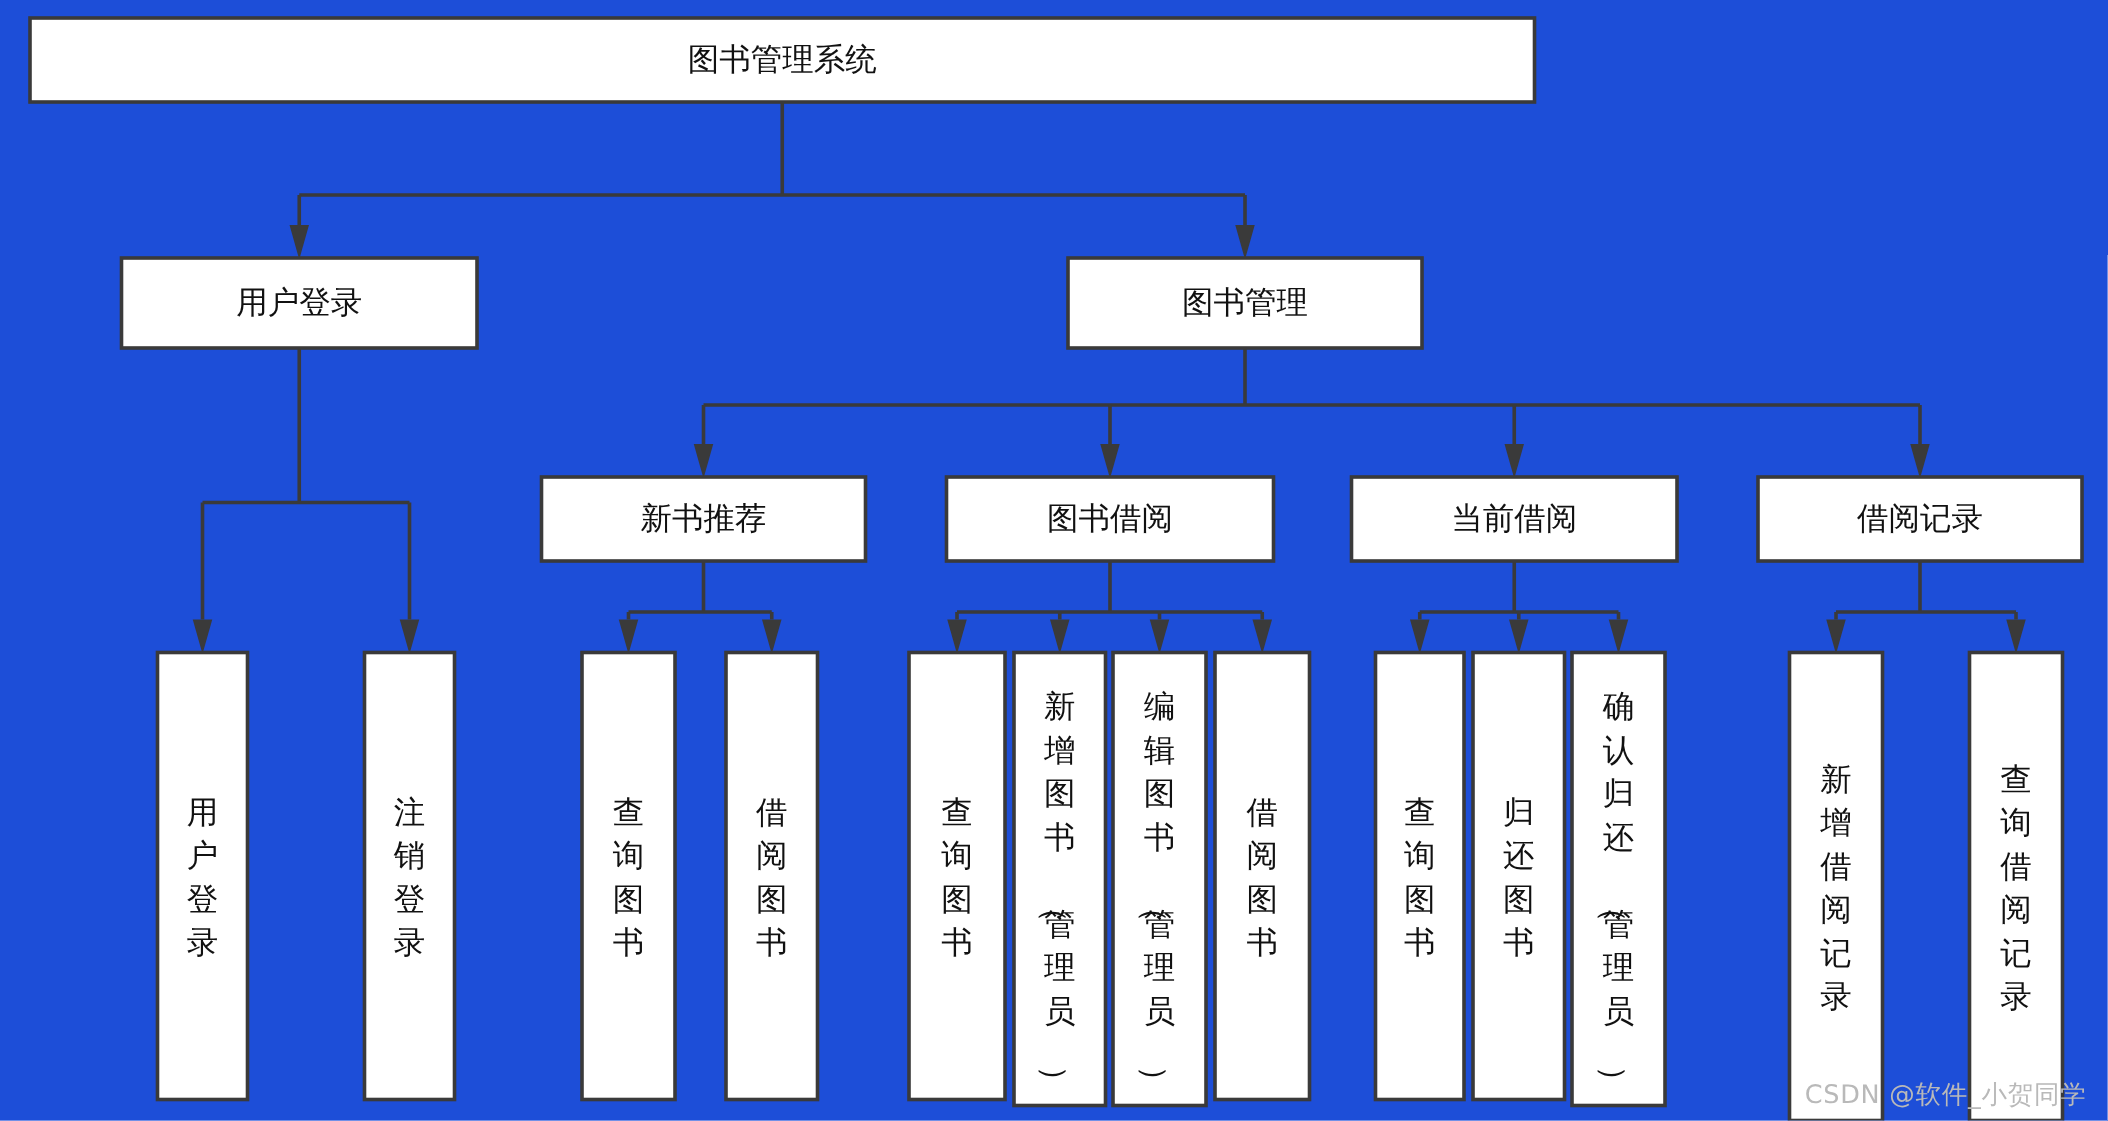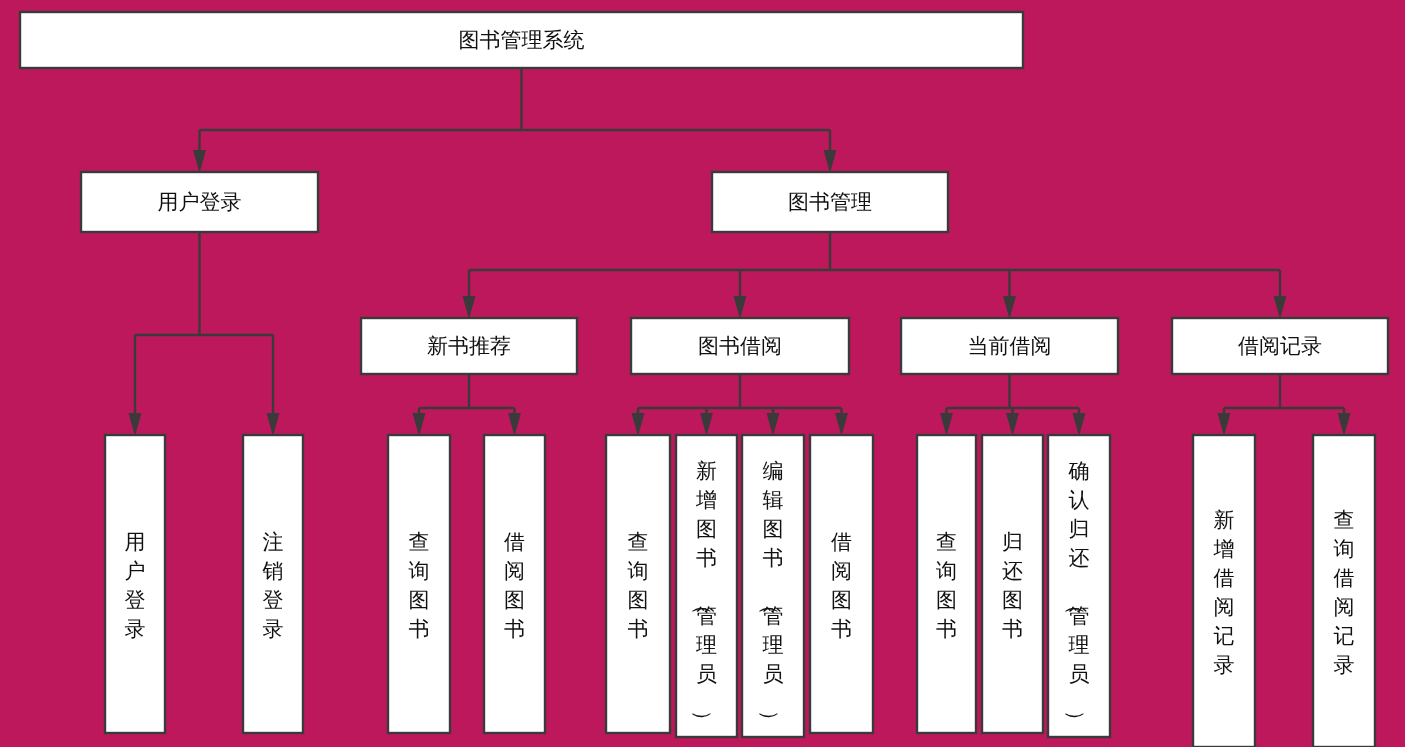--- a/index.html
+++ b/index.html
@@ -11,21 +11,21 @@
   body {
     width: 1405px;
     height: 747px;
     overflow: hidden;
     font-family: "DejaVu Sans", "Liberation Sans", sans-serif;
   }
   #diagram-root {
     position: relative;
     width: 1405px;
     height: 747px;
-    background: #be185d;
+    background: #1d4ed8;
   }
   svg#diagram-canvas {
     position: absolute;
     left: 0;
     top: 0;
     width: 1405px;
     height: 747px;
     display: block;
   }
   .node-box {
@@ -220,13 +220,14 @@
         <g>
           <rect x="1193" y="435" width="62" height="312" class="node-box"></rect>
           <text x="1224" y="526.62" class="node-label-v"><tspan x="1224" dy="0">新</tspan><tspan x="1224" dy="29">增</tspan><tspan x="1224" dy="29">借</tspan><tspan x="1224" dy="29">阅</tspan><tspan x="1224" dy="29">记</tspan><tspan x="1224" dy="29">录</tspan></text>
         </g>
         <g>
           <rect x="1313" y="435" width="62" height="312" class="node-box"></rect>
           <text x="1344" y="526.62" class="node-label-v"><tspan x="1344" dy="0">查</tspan><tspan x="1344" dy="29">询</tspan><tspan x="1344" dy="29">借</tspan><tspan x="1344" dy="29">阅</tspan><tspan x="1344" dy="29">记</tspan><tspan x="1344" dy="29">录</tspan></text>
         </g>
       </g>
   </svg>
+  <div class="watermark-text">CSDN @软件_小贺同学</div>
 </div>
 
 </body></html>

